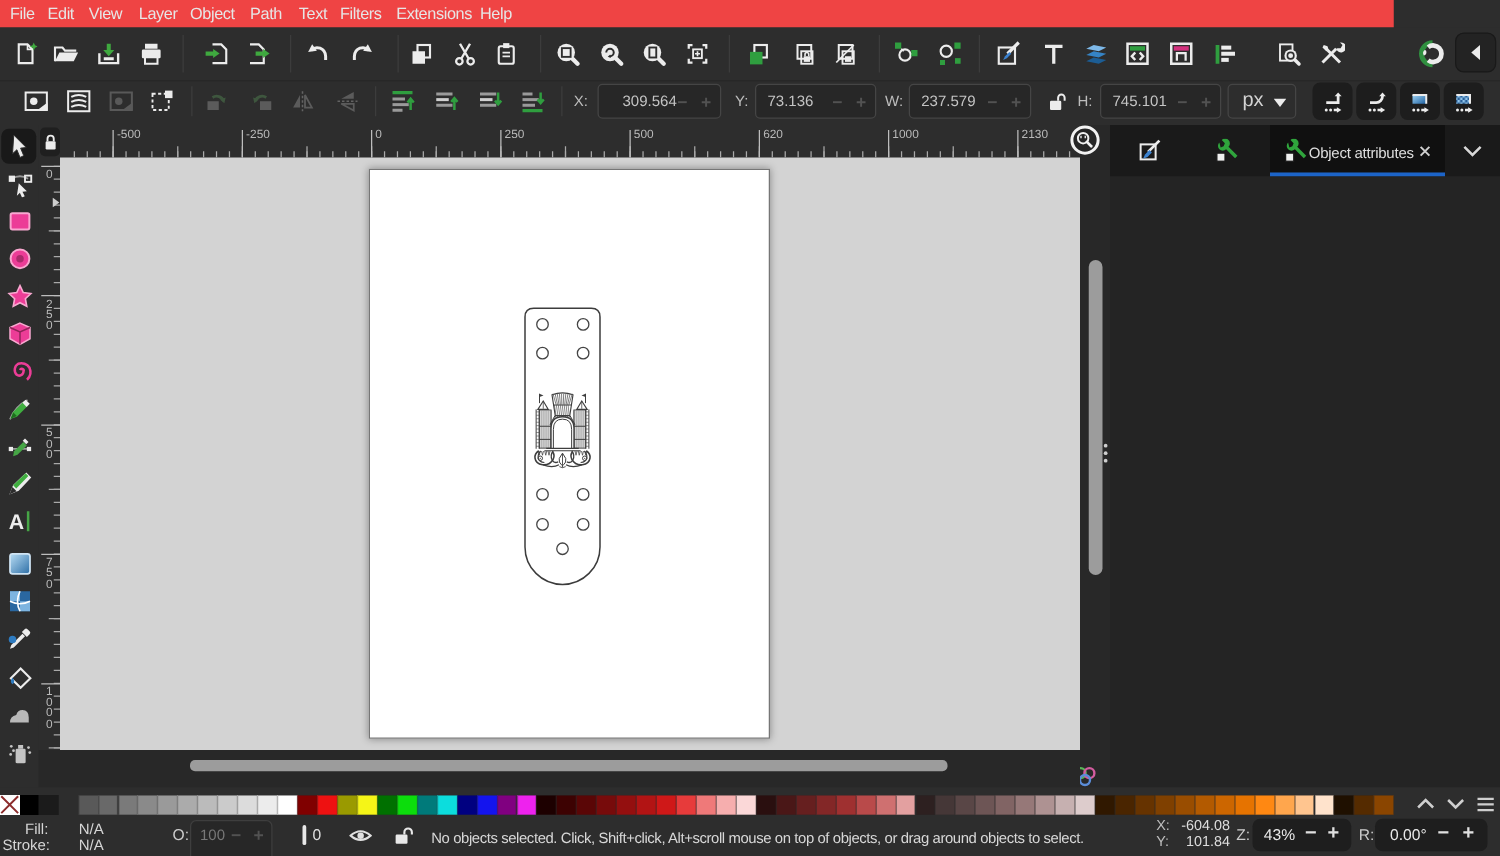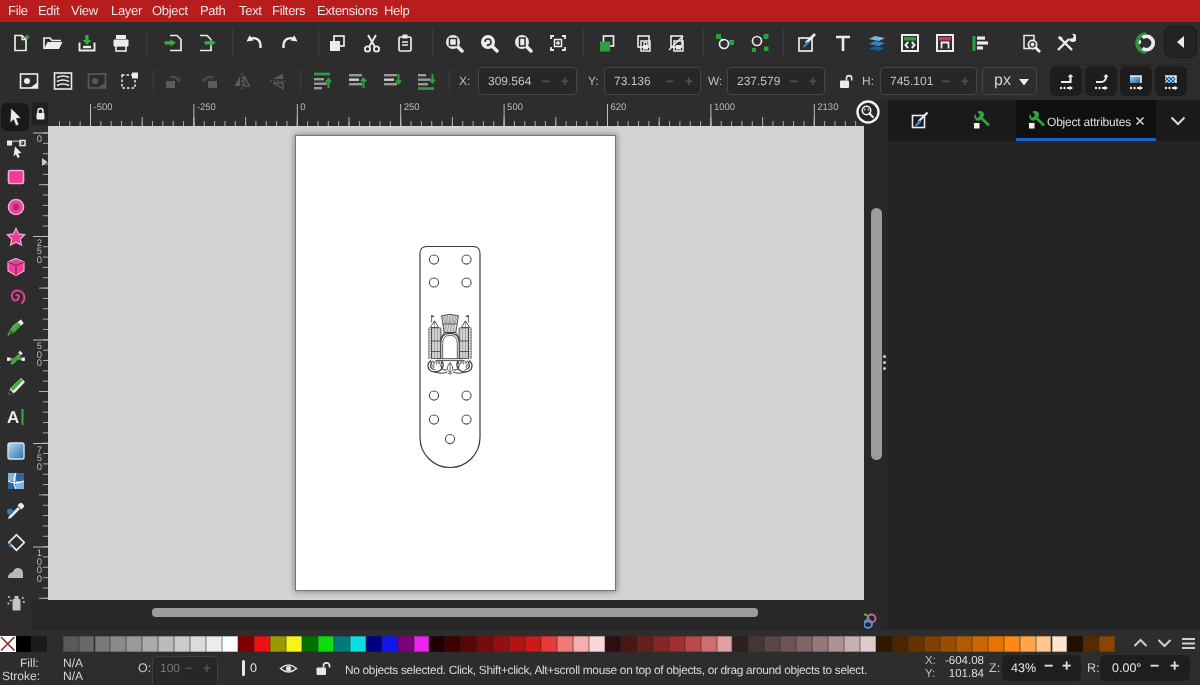--- a/index.html
+++ b/index.html
@@ -5,21 +5,21 @@
 html,body{width:1200px;height:685px;overflow:hidden}
 body{font-family:"Liberation Sans",sans-serif;background:#2d2d2d;position:relative;color:#e8e8e8;transform:translateZ(0);will-change:transform}
 .abs{position:absolute}
 .ic{position:absolute}
 .lbl{position:absolute;white-space:nowrap}
 .entry{position:absolute;background:#272727;border:1px solid #454545;border-radius:4px;color:#c4c4c4;font-size:12px}
 .spin{color:#525252;font-size:14px;font-weight:bold}
 .sep{position:absolute;width:1px;background:#3c3c3c}
 </style></head><body>
 
-<div class="abs" style="left:0;top:0;width:1200px;height:22px;background:#b91c1c">
+<div class="abs" style="left:0;top:0;width:1115px;height:22px;background:#ef4444">
 <span class="lbl" style="left:8px;top:3px;font-size:13px;letter-spacing:-0.3px;color:#e6e6e6">File</span>
 <span class="lbl" style="left:38px;top:3px;font-size:13px;letter-spacing:-0.3px;color:#e6e6e6">Edit</span>
 <span class="lbl" style="left:71px;top:3px;font-size:13px;letter-spacing:-0.3px;color:#e6e6e6">View</span>
 <span class="lbl" style="left:111px;top:3px;font-size:13px;letter-spacing:-0.3px;color:#e6e6e6">Layer</span>
 <span class="lbl" style="left:152px;top:3px;font-size:13px;letter-spacing:-0.3px;color:#e6e6e6">Object</span>
 <span class="lbl" style="left:200px;top:3px;font-size:13px;letter-spacing:-0.3px;color:#e6e6e6">Path</span>
 <span class="lbl" style="left:239px;top:3px;font-size:13px;letter-spacing:-0.3px;color:#e6e6e6">Text</span>
 <span class="lbl" style="left:272px;top:3px;font-size:13px;letter-spacing:-0.3px;color:#e6e6e6">Filters</span>
 <span class="lbl" style="left:317px;top:3px;font-size:13px;letter-spacing:-0.3px;color:#e6e6e6">Extensions</span>
 <span class="lbl" style="left:384px;top:3px;font-size:13px;letter-spacing:-0.3px;color:#e6e6e6">Help</span>
@@ -255,21 +255,21 @@
     <path d="M17.5 4 V13 M15 10.5 l2.5 3 2.5-3" fill="none" stroke="#2f9e3f" stroke-width="2"></path>
   </svg>
 <svg class="ic" style="left:415.0px;top:70.0px" width="22" height="22" viewBox="0 0 22 22">
     <rect x="3" y="4" width="8" height="2.4" fill="#9a9a9a"></rect>
     <rect x="3" y="8.5" width="13" height="2.4" fill="#9a9a9a"></rect>
     <rect x="3" y="13" width="10" height="2.4" fill="#9a9a9a"></rect>
     <path d="M3 18.5 h16" stroke="#2f9e3f" stroke-width="2.6"></path>
     <path d="M17.5 4 V12 M15 9.5 l2.5 3 2.5-3" fill="none" stroke="#2f9e3f" stroke-width="2"></path>
   </svg>
 <span class="lbl" style="left:459px;top:74px;font-size:12px;color:#bdbdbd">X:</span>
-<div class="entry" style="left:478px;top:67px;width:99px;height:28px;line-height:26px;padding-left:9px">309.564<span class="spin" style="position:absolute;right:26px;top:0">−</span><span class="spin" style="position:absolute;right:7px;top:0">+</span></div>
+<div class="entry" style="left:478px;top:67px;width:99px;height:28px;line-height:26px;padding-left:19px">309.564<span class="spin" style="position:absolute;right:26px;top:0">−</span><span class="spin" style="position:absolute;right:7px;top:0">+</span></div>
 <span class="lbl" style="left:588px;top:74px;font-size:12px;color:#bdbdbd">Y:</span>
 <div class="entry" style="left:604px;top:67px;width:97px;height:28px;line-height:26px;padding-left:9px">73.136<span class="spin" style="position:absolute;right:26px;top:0">−</span><span class="spin" style="position:absolute;right:7px;top:0">+</span></div>
 <span class="lbl" style="left:708px;top:74px;font-size:12px;color:#bdbdbd">W:</span>
 <div class="entry" style="left:727px;top:67px;width:98px;height:28px;line-height:26px;padding-left:9px">237.579<span class="spin" style="position:absolute;right:26px;top:0">−</span><span class="spin" style="position:absolute;right:7px;top:0">+</span></div>
 <svg class="ic" style="left:836.5px;top:72.0px" width="17" height="18" viewBox="0 0 17 18">
     <rect x="3" y="8.5" width="9" height="7.5" rx="1" fill="#ececec"></rect>
     <path d="M9.5 8.5 V6.2 a2.6 2.6 0 0 1 5.2 0 V8.5" fill="none" stroke="#ececec" stroke-width="1.6"></path>
   </svg>
 <span class="lbl" style="left:862px;top:74px;font-size:12px;color:#bdbdbd">H:</span>
 <div class="entry" style="left:880px;top:67px;width:97px;height:28px;line-height:26px;padding-left:9px">745.101<span class="spin" style="position:absolute;right:26px;top:0">−</span><span class="spin" style="position:absolute;right:7px;top:0">+</span></div>

